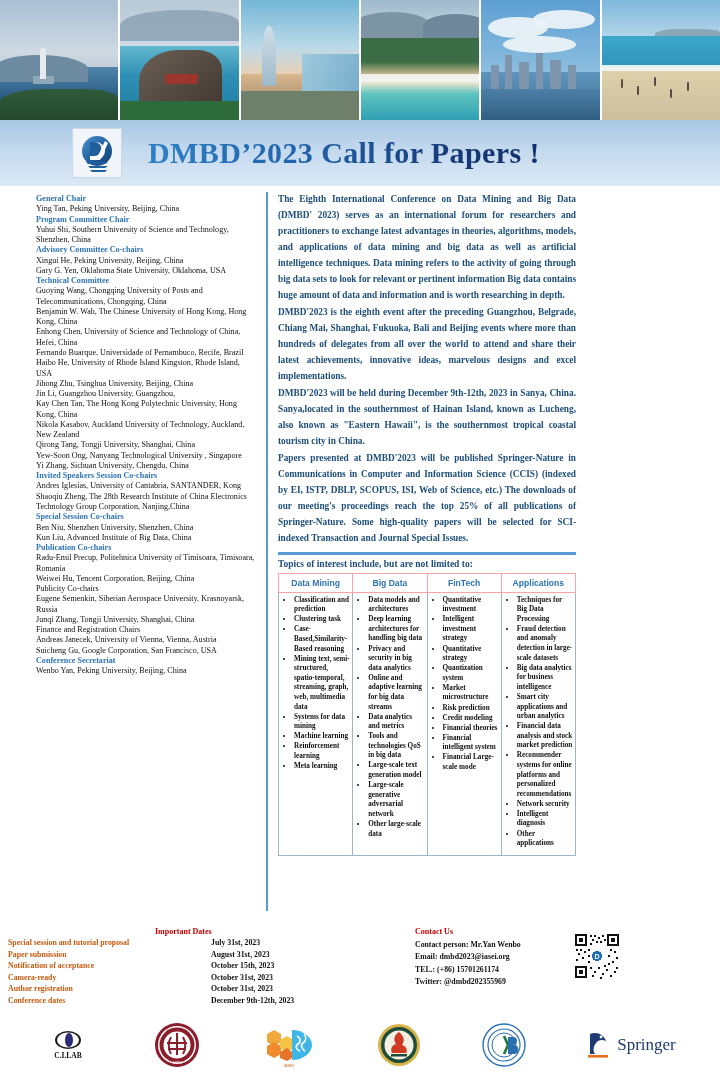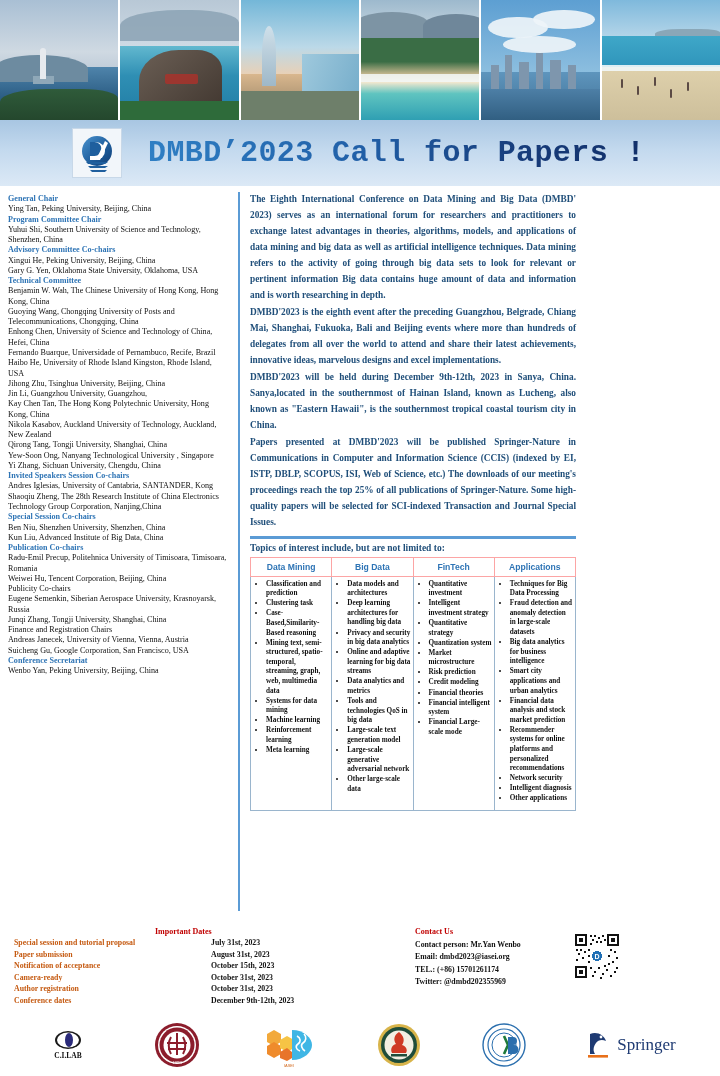--- a/index.html
+++ b/index.html
@@ -92,30 +92,31 @@
     background:linear-gradient(180deg,#a8c6e2 0%,#c3d9ee 45%,#dce9f6 100%);
     display:flex; align-items:center;
   }
   #conf-logo {
     width:50px; height:50px; margin-left:72px;
     background:#f2f6fa; border:1px solid #c8d8e8;
     display:flex; align-items:center; justify-content:center; flex:none;
   }
   #title-text {
     margin-left:26px; font-size:30px; font-weight:bold; letter-spacing:.4px;
-    font-family:Liberation Mono, monospace;
+    font-family:Liberation Serif, serif;
     background:linear-gradient(90deg,#2f7fc4 0%,#2160a8 42%,#163a78 78%,#12306a 100%);
     -webkit-background-clip:text; background-clip:text; color:transparent;
     white-space:nowrap;
   }
 
   
   #body-wrap {
     position:absolute; left:0; top:186px; width:584px; height:735px;
     display:flex;
+    padding-left:28px;
   }
   #left-col {
     width:238px; padding:8px 8px 0 8px;
     font-size:8.1px; line-height:1.27; color:#1a1a1a;
   }
   #left-col .role { color:#2e74b5; font-weight:bold; }
   #left-col .person-line { color:#111; }
   .divider-v { width:2px; background:#5b9bd5; margin:6px 4px 10px 0; flex:none; }
 
   #right-col { flex:1; padding:6px 8px 0 6px; }
@@ -143,21 +144,21 @@
   }
 
   
   #lower {
     position:absolute; left:0; top:925px; width:720px; height:88px;
   }
   #dates-title {
     position:absolute; left:155px; top:2px;
     font-size:8px; font-weight:bold; color:#c00000;
   }
-  #dates-labels { position:absolute; left:14px; top:12px; }
+  #dates-labels { position:absolute; left:8px; top:12px; }
   #dates-labels div {
     font-size:7.8px; font-weight:bold; color:#c55a11; line-height:1.49;
   }
   #dates-values { position:absolute; left:211px; top:12px; }
   #dates-values div {
     font-size:7.8px; font-weight:bold; color:#111; line-height:1.49;
   }
   #contact { position:absolute; left:415px; top:2px; }
   #contact .ct-title { font-size:8px; font-weight:bold; color:#c00000; margin-bottom:3px; }
   #contact div.line { font-size:7.8px; font-weight:bold; color:#111; line-height:1.58; }
@@ -263,22 +264,22 @@
 
   <div id="left-col">
       <div class="role">General Chair</div>
       <div class="person-line">Ying Tan, Peking University, Beijing, China</div>
       <div class="role">Program Committee Chair</div>
       <div class="person-line">Yuhui Shi, Southern University of Science and Technology, Shenzhen, China</div>
       <div class="role">Advisory Committee Co-chairs</div>
       <div class="person-line">Xingui He, Peking University, Beijing, China</div>
       <div class="person-line">Gary G. Yen, Oklahoma State University, Oklahoma, USA</div>
       <div class="role">Technical Committee</div>
+      <div class="person-line">Guoying Wang, Chongqing University of Posts and Telecommunications, Chongqing, China</div>
       <div class="person-line">Benjamin W. Wah, The Chinese University of Hong Kong, Hong Kong, China</div>
-      <div class="person-line">Guoying Wang, Chongqing University of Posts and Telecommunications, Chongqing, China</div>
       <div class="person-line">Enhong Chen, University of Science and Technology of China, Hefei, China</div>
       <div class="person-line">Fernando Buarque, Universidade of Pernambuco, Recife, Brazil</div>
       <div class="person-line">Haibo He, University of Rhode Island Kingston, Rhode Island, USA</div>
       <div class="person-line">Jihong Zhu, Tsinghua University, Beijing, China</div>
       <div class="person-line">Jin Li, Guangzhou University, Guangzhou,</div>
       <div class="person-line">Kay Chen Tan, The Hong Kong Polytechnic University, Hong Kong, China</div>
       <div class="person-line">Nikola Kasabov, Auckland University of Technology, Auckland, New Zealand</div>
       <div class="person-line">Qirong Tang, Tongji University, Shanghai, China</div>
       <div class="person-line">Yew-Soon Ong, Nanyang Technological University , Singapore</div>
       <div class="person-line">Yi Zhang, Sichuan University, Chengdu, China</div>

